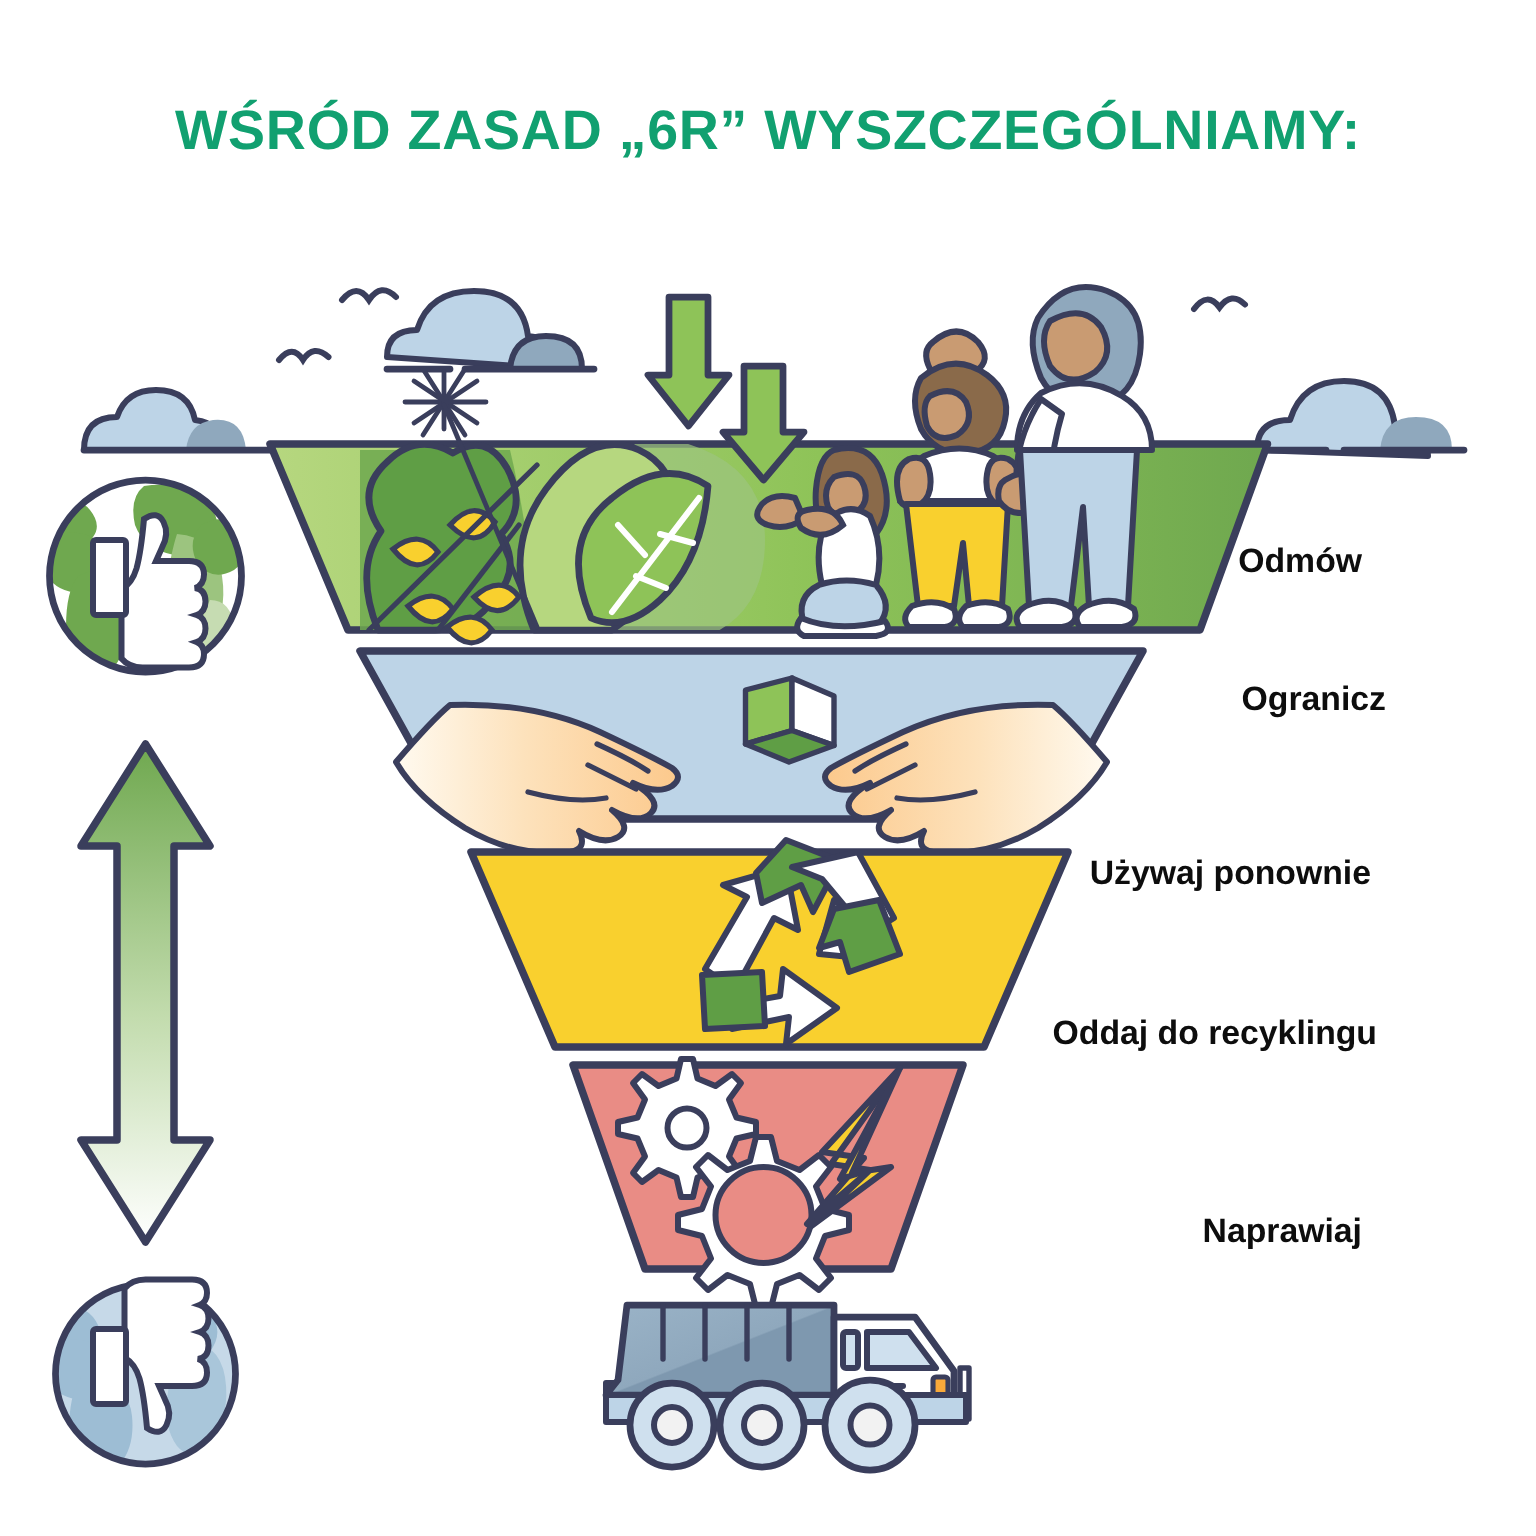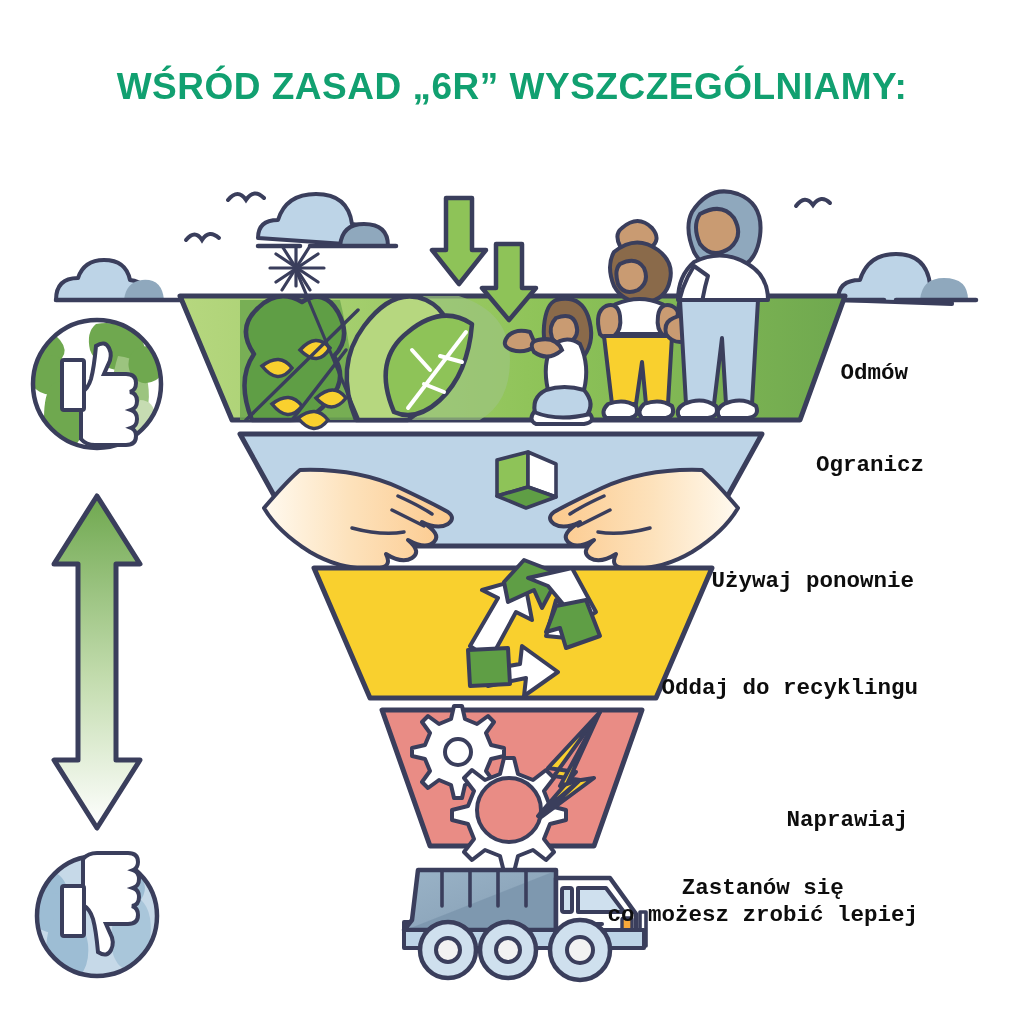--- a/index.html
+++ b/index.html
@@ -16,26 +16,26 @@
     left:0;top:66px;width:1024px;
     text-align:center;
     font-size:37px;
     font-weight:bold;
     letter-spacing:0.5px;
     color:#11a070;
     font-family:"Liberation Sans", sans-serif;
   }
   .lbl{
     position:absolute;
-    text-align:center;
+    text-align:left;
     font-size:22.5px;
     font-weight:bold;
     color:#0d0d0d;
     line-height:1.22;
-    font-family:Liberation Mono, monospace;
+    font-family:Liberation Sans, sans-serif;
     white-space:pre-line;
   }
   .lbl-1{right:44px;top:360px;}
   .lbl-2{right:28px;top:452px;}
   .lbl-3{right:38px;top:568px;}
   .lbl-4{right:34px;top:675px;}
   .lbl-5{right:44px;top:783px;margin-top:24px;}
   .lbl-6{right:34px;top:875px;}
   svg{display:block;}
 </style>
@@ -305,16 +305,14 @@
         <circle cx="580" cy="950" r="13" fill="#f2f2f2" stroke="#3a3e5c" stroke-width="4"></circle>
       </g>
     </g>
   </svg>
 
   <div class="lbl lbl-1">Odmów</div>
   <div class="lbl lbl-2">Ogranicz</div>
   <div class="lbl lbl-3">Używaj ponownie</div>
   <div class="lbl lbl-4">Oddaj do recyklingu</div>
   <div class="lbl lbl-5">Naprawiaj</div>
-  <div class="lbl lbl-6">Zastanów się
-co możesz zrobić lepiej</div>
 
 </div>
 
 </body></html>

